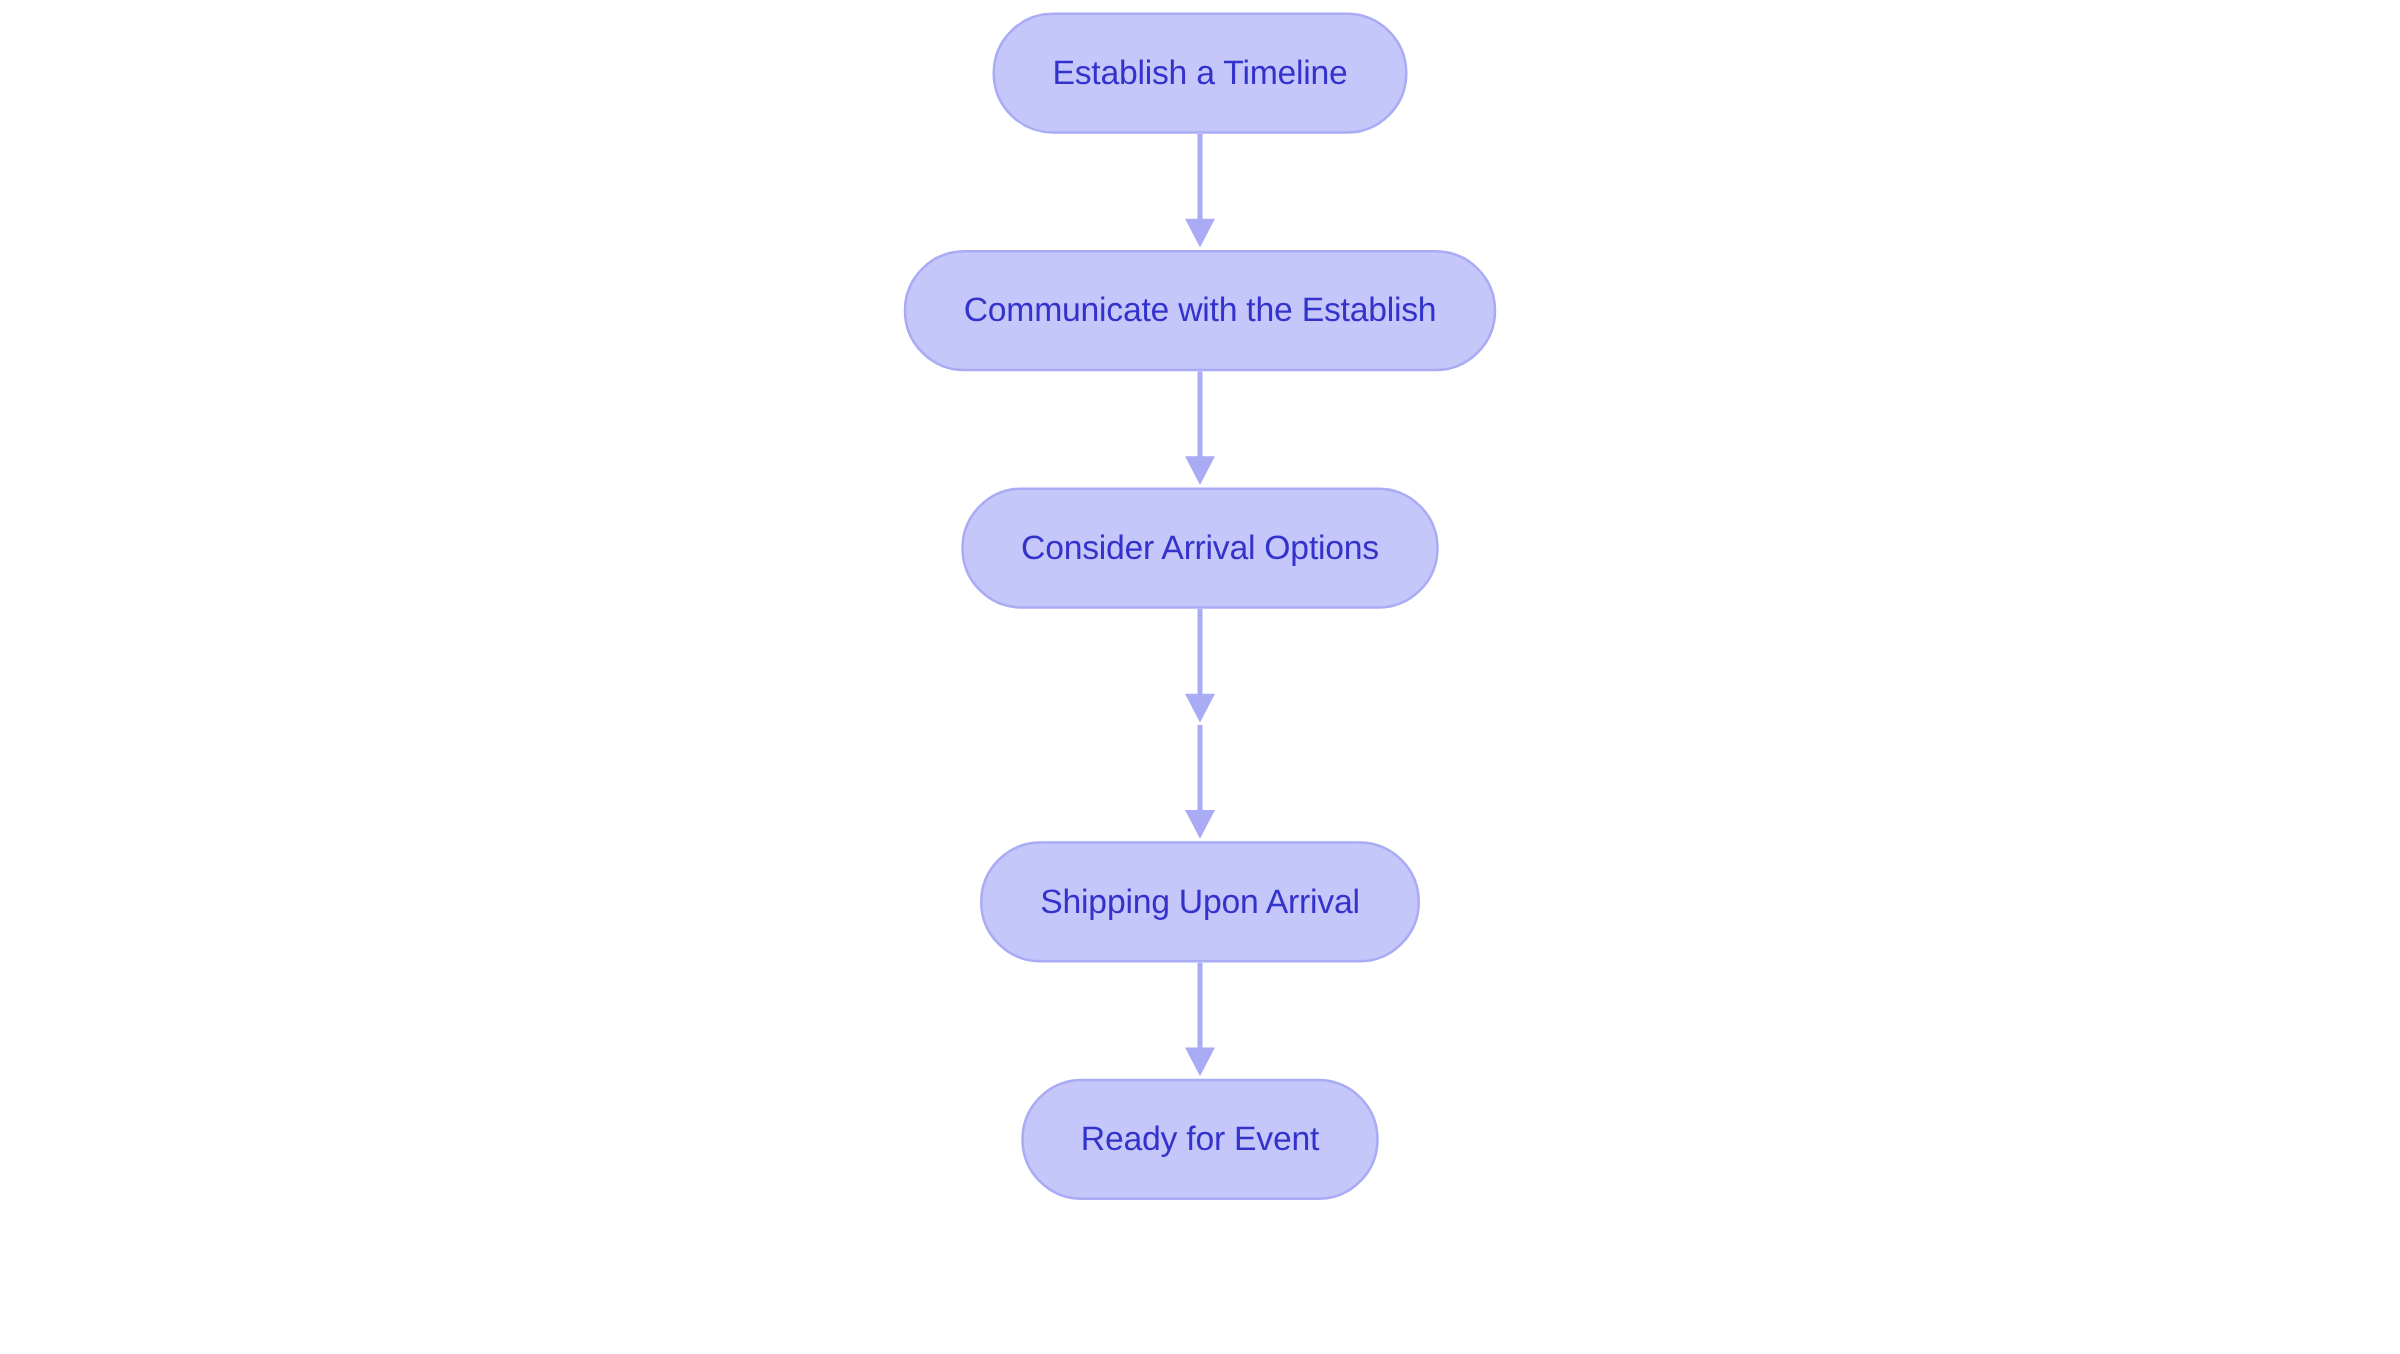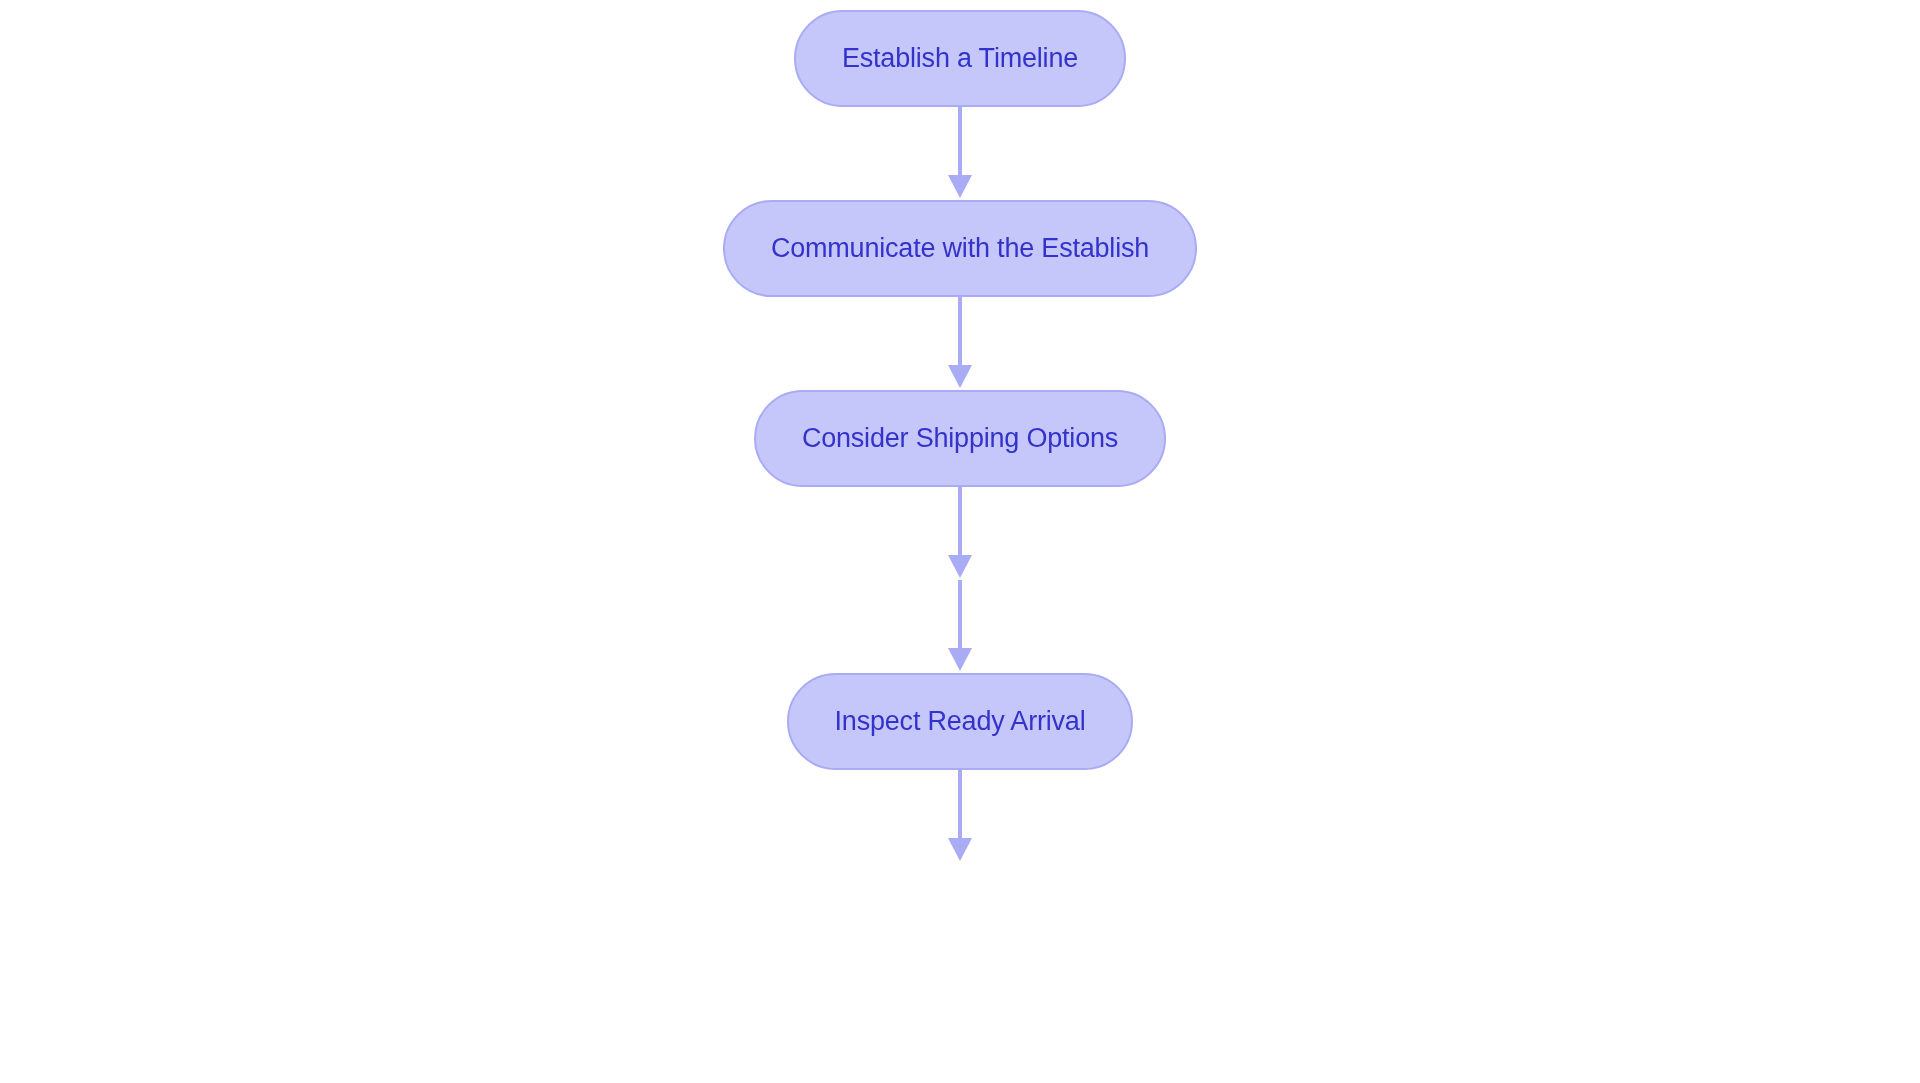--- a/index.html
+++ b/index.html
@@ -95,44 +95,47 @@
     </div>
 
     <div class="connector">
       <svg width="40" height="93" viewBox="0 0 40 93" aria-hidden="true">
         <line x1="20" y1="0" x2="20" y2="73" stroke="#a9abf5" stroke-width="4"></line>
         <polygon points="20,91 8,68 32,68" fill="#a9abf5"></polygon>
       </svg>
     </div>
 
     <div class="node node-2">
-      <span class="node-label">Consider Shipping Options</span>
+      <span class="node-label">Consider Arrival Options</span>
     </div>
 
     <div class="connector">
       <svg width="40" height="93" viewBox="0 0 40 93" aria-hidden="true">
         <line x1="20" y1="0" x2="20" y2="73" stroke="#a9abf5" stroke-width="4"></line>
         <polygon points="20,91 8,68 32,68" fill="#a9abf5"></polygon>
       </svg>
     </div>
 
 
     <div class="connector">
       <svg width="40" height="93" viewBox="0 0 40 93" aria-hidden="true">
         <line x1="20" y1="0" x2="20" y2="73" stroke="#a9abf5" stroke-width="4"></line>
         <polygon points="20,91 8,68 32,68" fill="#a9abf5"></polygon>
       </svg>
     </div>
 
     <div class="node node-4">
-      <span class="node-label">Inspect Ready Arrival</span>
+      <span class="node-label">Shipping Upon Arrival</span>
     </div>
 
     <div class="connector">
       <svg width="40" height="93" viewBox="0 0 40 93" aria-hidden="true">
         <line x1="20" y1="0" x2="20" y2="73" stroke="#a9abf5" stroke-width="4"></line>
         <polygon points="20,91 8,68 32,68" fill="#a9abf5"></polygon>
       </svg>
     </div>
 
+    <div class="node node-5">
+      <span class="node-label">Ready for Event</span>
+    </div>
 
   </div>
 </div>
 
 </body></html>

